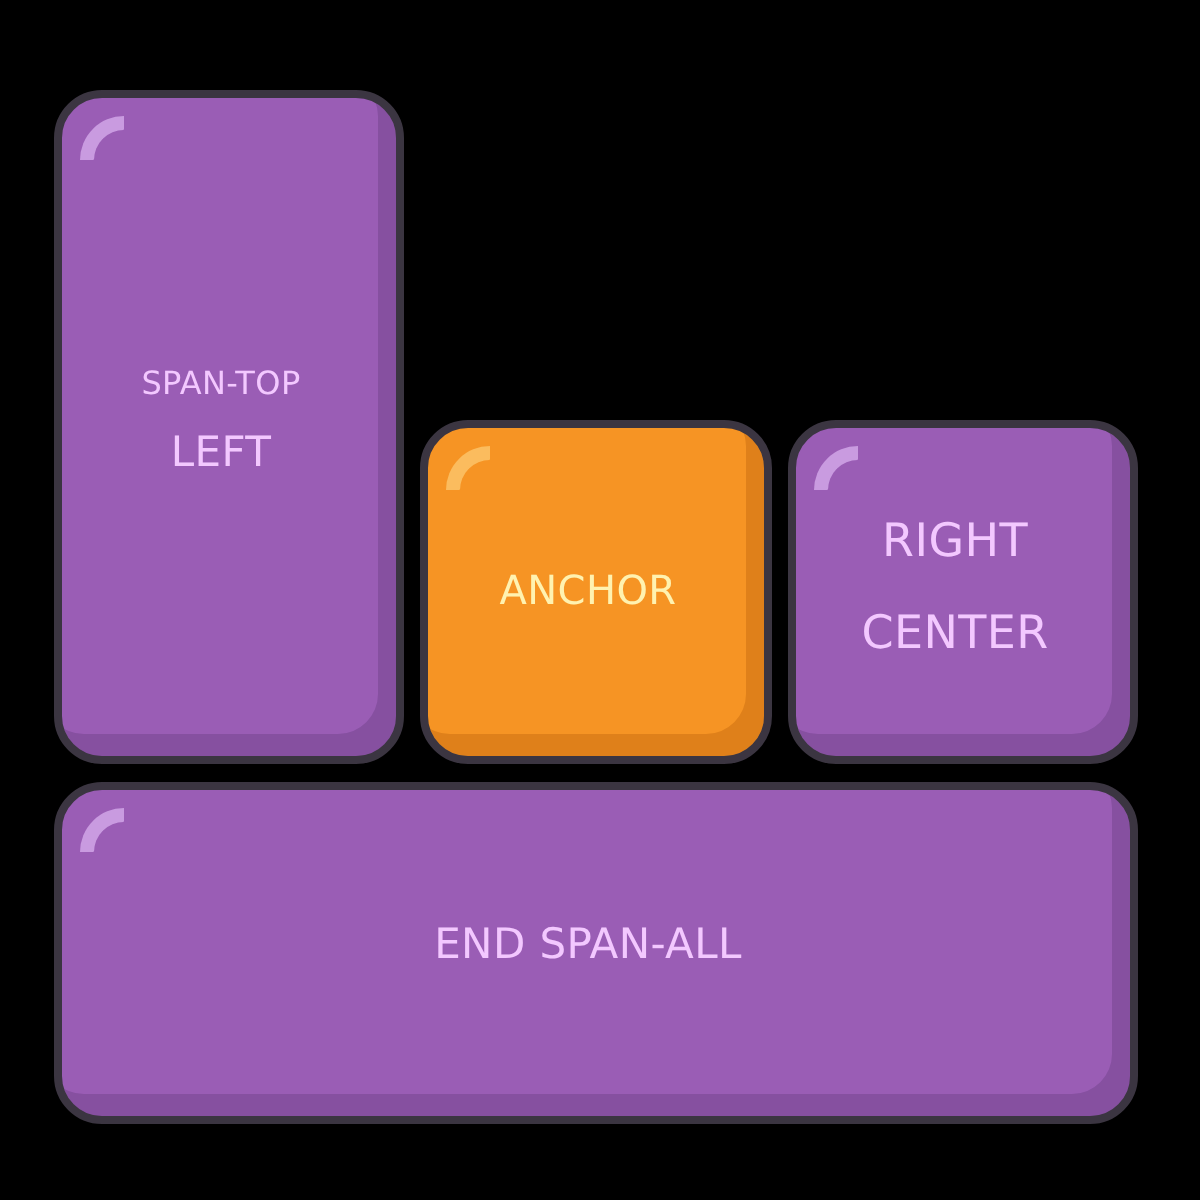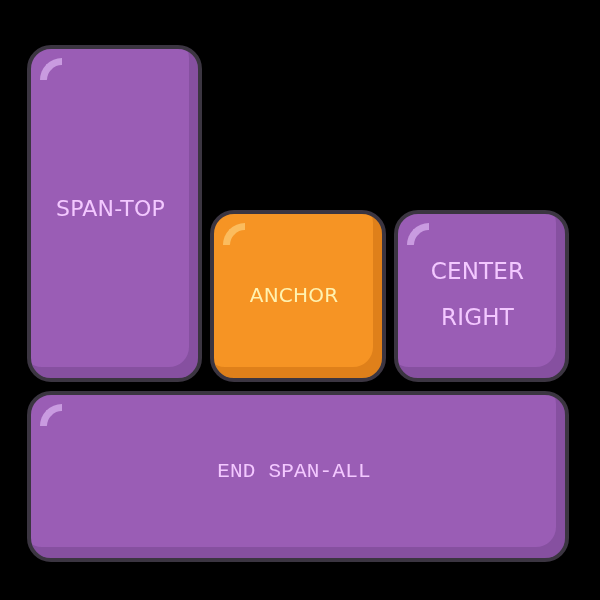--- a/index.html
+++ b/index.html
@@ -51,44 +51,45 @@
       line-height: 34px;
       letter-spacing: 0.2px;
       margin-right: 8px;
       margin-bottom: 10px;
     }
     .label.big { font-size: 20px; }
 
     #tile-left   { left: 27px;  top: 45px;  width: 175px; height: 337px; }
     #tile-anchor { left: 210px; top: 210px; width: 176px; height: 172px; }
     #tile-right  { left: 394px; top: 210px; width: 175px; height: 172px; }
-    #tile-bottom { left: 27px;  top: 391px; width: 542px; height: 171px; font-family: Liberation Mono, monospace; }
+    #tile-bottom { left: 27px;  top: 391px; width: 542px; height: 171px; }
   </style>
 </head>
 <body>
 
 <div class="tile purple" id="tile-left">
   <span class="shine"></span>
   <div class="label">
-    <div class="small" style="font-size:22px;line-height:34px;">SPAN-TOP</div>
+    <div class="small" style="font-size:16px;line-height:34px;">SPAN-TOP</div>
+    <div style="font-size:21px;">LEFT</div>
   </div>
 </div>
 
 <div class="tile orange" id="tile-anchor">
   <span class="shine"></span>
   <div class="label big" style="margin-top:8px;">
     <div>ANCHOR</div>
   </div>
 </div>
 
 <div class="tile purple" id="tile-right">
   <span class="shine"></span>
   <div class="label" style="font-size:23px;line-height:46px;margin-top:6px;">
+    <div>RIGHT</div>
     <div>CENTER</div>
-    <div>RIGHT</div>
   </div>
 </div>
 
 <div class="tile purple" id="tile-bottom">
   <span class="shine"></span>
   <div class="label">
     <div>END SPAN-ALL</div>
   </div>
 </div>
 

